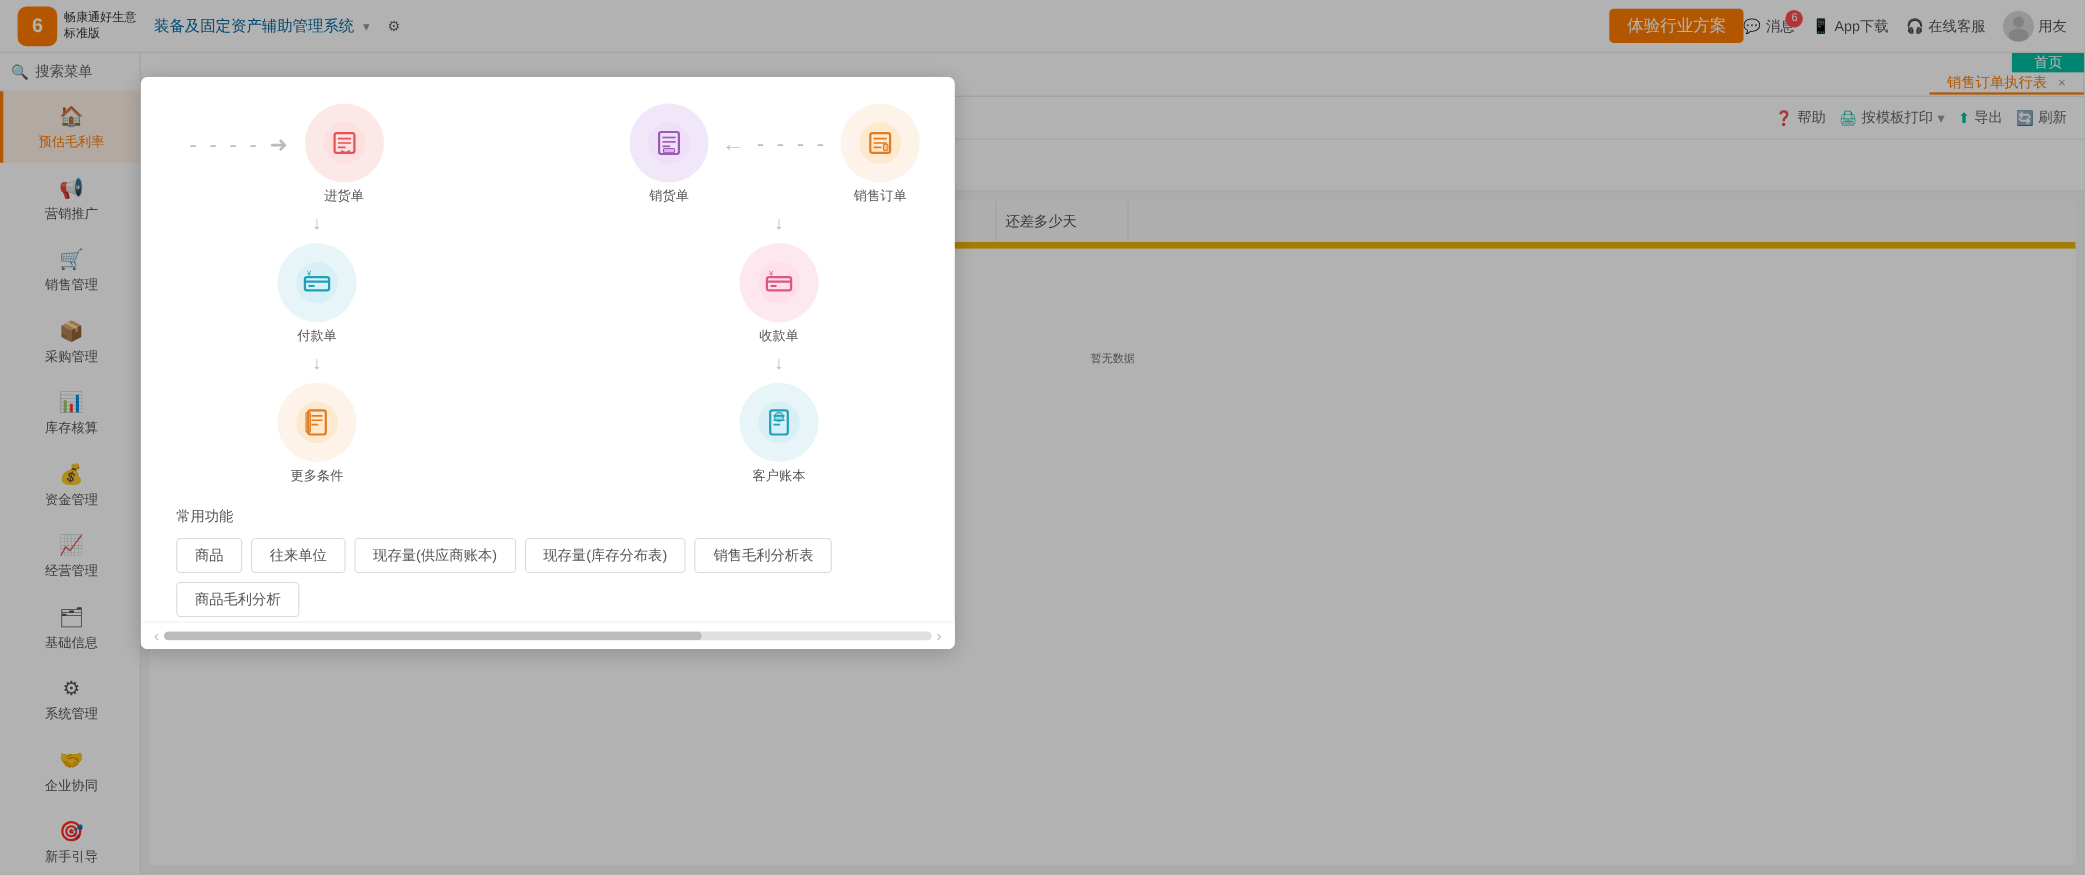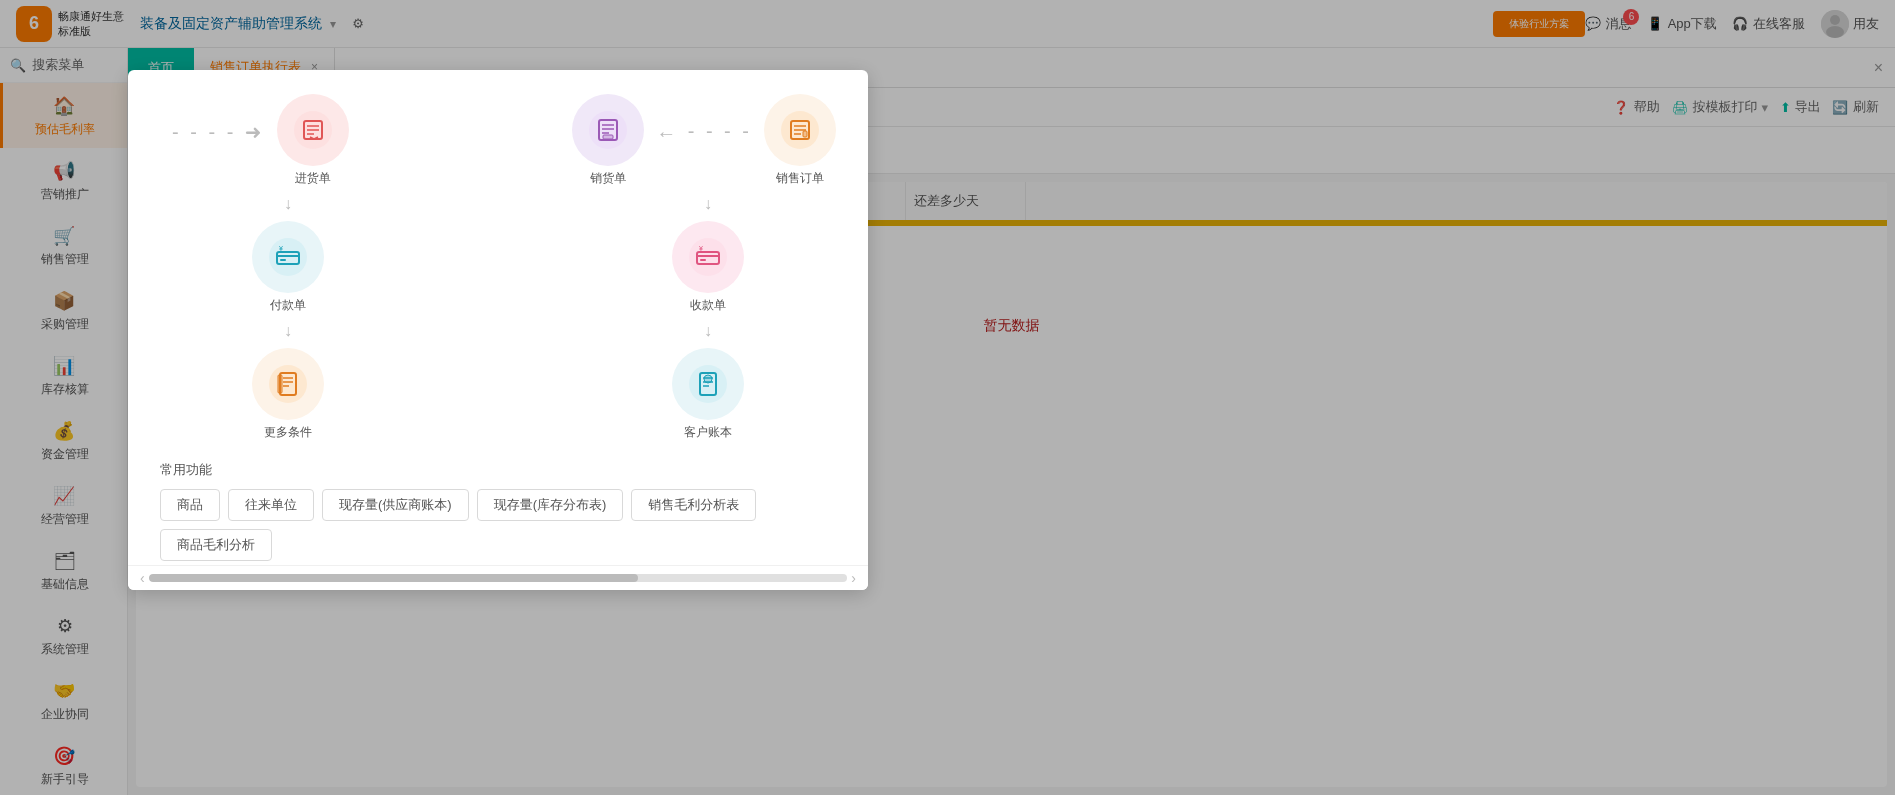--- a/index.html
+++ b/index.html
@@ -4,31 +4,31 @@
   <style>
     * { box-sizing: border-box; margin: 0; padding: 0; }
     body { font-family: 'Microsoft YaHei', Arial, sans-serif; font-size: 13px; background: #f0f2f5; overflow: hidden; }
 
     
     .app-wrapper { display: flex; flex-direction: column; height: 795px; width: 1895px; }
     .top-bar { display: flex; align-items: center; background: #fff; height: 48px; padding: 0 16px; border-bottom: 1px solid #e8e8e8; flex-shrink: 0; }
     .main-area { display: flex; flex: 1; overflow: hidden; }
     .sidebar { width: 128px; background: #fff; border-right: 1px solid #e8e8e8; display: flex; flex-direction: column; flex-shrink: 0; }
     .content-area { flex: 1; display: flex; flex-direction: column; overflow: hidden; background: #f5f5f5; }
-    .tabs-bar { display: flex; align-items: center; background: #fff; height: 40px; border-bottom: 1px solid #e0e0e0; padding: 0; flex-shrink: 0; }
+    .tabs-bar { display: flex; align-items: flex-end; background: #fff; height: 40px; border-bottom: 1px solid #e0e0e0; padding: 0; flex-shrink: 0; flex-direction: column; }
 
     
     .logo-area { display: flex; align-items: center; margin-right: 16px; }
     .logo-icon { width: 36px; height: 36px; background: #ff7c00; border-radius: 8px; display: flex; align-items: center; justify-content: center; color: white; font-size: 18px; font-weight: bold; margin-right: 6px; }
     .logo-text { font-size: 11px; color: #333; line-height: 1.3; }
     .system-name { display: flex; align-items: center; gap: 8px; flex: 1; }
     .system-title { font-size: 14px; color: #0369a1; font-weight: 500; }
     .dropdown-icon { color: #999; font-size: 12px; }
     .gear-btn { width: 28px; height: 28px; display: flex; align-items: center; justify-content: center; color: #666; cursor: pointer; }
-    .trial-btn { background: #ff7c00; color: white; border: none; padding: 6px 16px; border-radius: 4px; cursor: pointer; font-size: 10px; }
+    .trial-btn { background: #ff7c00; color: white; border: none; padding: 6px 16px; border-radius: 4px; cursor: pointer; font-size: 15px; }
     .top-right { display: flex; align-items: center; gap: 16px; margin-left: auto; }
     .top-right-item { display: flex; align-items: center; gap: 4px; color: #555; cursor: pointer; font-size: 13px; position: relative; }
     .badge { background: #ff4d4f; color: white; font-size: 10px; border-radius: 8px; padding: 0 4px; min-width: 16px; height: 16px; display: inline-flex; align-items: center; justify-content: center; position: absolute; top: -6px; right: -8px; }
     .user-avatar { width: 28px; height: 28px; border-radius: 50%; background: #d9d9d9; display: flex; align-items: center; justify-content: center; overflow: hidden; }
     .search-menu { display: flex; align-items: center; gap: 6px; padding: 8px 10px; color: #666; cursor: pointer; font-size: 13px; border-bottom: 1px solid #f5f5f5; }
     .sidebar-item { display: flex; flex-direction: column; align-items: center; padding: 12px 4px 10px; cursor: pointer; color: #555; font-size: 12px; gap: 4px; border-left: 3px solid transparent; }
     .sidebar-item.active { background: #fff3e8; color: #ff7c00; border-left-color: #ff7c00; }
     .sidebar-item .icon { font-size: 18px; }
 
     
@@ -52,21 +52,21 @@
     .date-input { width: 130px; }
     .filter-select { border: 1px solid #d9d9d9; border-radius: 4px; padding: 4px 8px; font-size: 13px; color: #333; background: #fff; width: 140px; }
     .query-btn { background: #ff7c00; color: white; border: none; padding: 6px 20px; border-radius: 4px; cursor: pointer; font-size: 13px; }
     .setting-btn { background: #fff; color: #555; border: 1px solid #d9d9d9; padding: 5px 12px; border-radius: 4px; cursor: pointer; font-size: 13px; }
     .more-conditions { color: #00bfa5; cursor: pointer; font-size: 13px; }
 
     
     .table-area { flex: 1; overflow: auto; background: #fff; margin: 8px; border-radius: 4px; }
     .table-header { display: flex; background: #fafafa; border-bottom: 6px solid #eab308; }
     .th { padding: 10px 8px; font-size: 13px; color: #555; font-weight: 500; white-space: nowrap; border-right: 1px solid #e8e8e8; flex-shrink: 0; }
-    .no-data { display: flex; align-items: center; justify-content: center; height: 200px; color: #b91c1c; font-size: 14px; font-family: Liberation Mono, monospace; }
+    .no-data { display: flex; align-items: center; justify-content: center; height: 200px; color: #737373; font-size: 10px; font-family: Liberation Mono, monospace; }
 
     
     .modal-overlay { position: fixed; top: 0; left: 0; width: 100%; height: 100%; background: rgba(0,0,0,0.3); z-index: 100; display: flex; align-items: flex-start; justify-content: flex-start; padding-top: 70px; padding-left: 128px; }
     .modal { background: #fff; border-radius: 6px; width: 740px; max-height: 520px; overflow: hidden; display: flex; flex-direction: column; box-shadow: 0 4px 20px rgba(0,0,0,0.2); }
     .modal-body { padding: 24px 32px; overflow-y: auto; flex: 1; }
 
     
     .flow-section { display: flex; flex-direction: column; gap: 8px; }
     .flow-row { display: flex; align-items: center; gap: 0; }
     .flow-circle { width: 72px; height: 72px; border-radius: 50%; display: flex; align-items: center; justify-content: center; font-size: 28px; }

